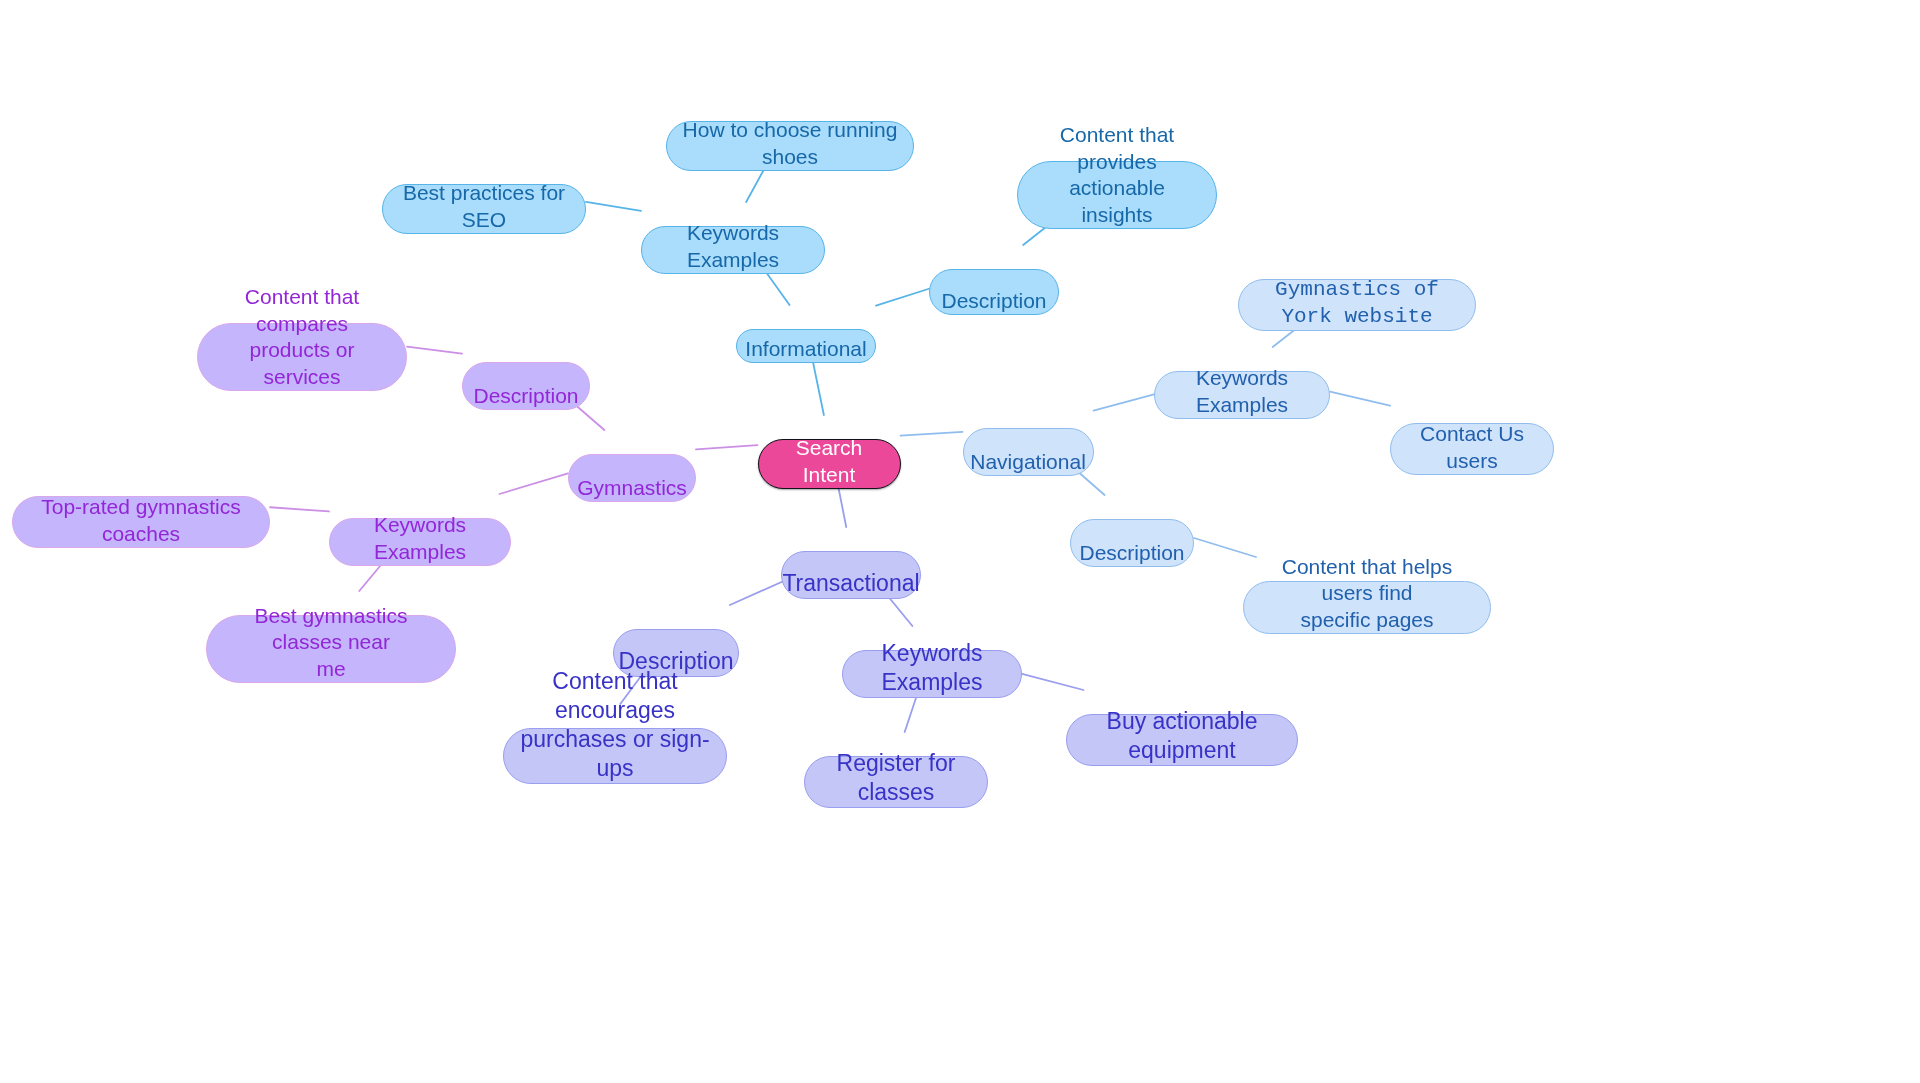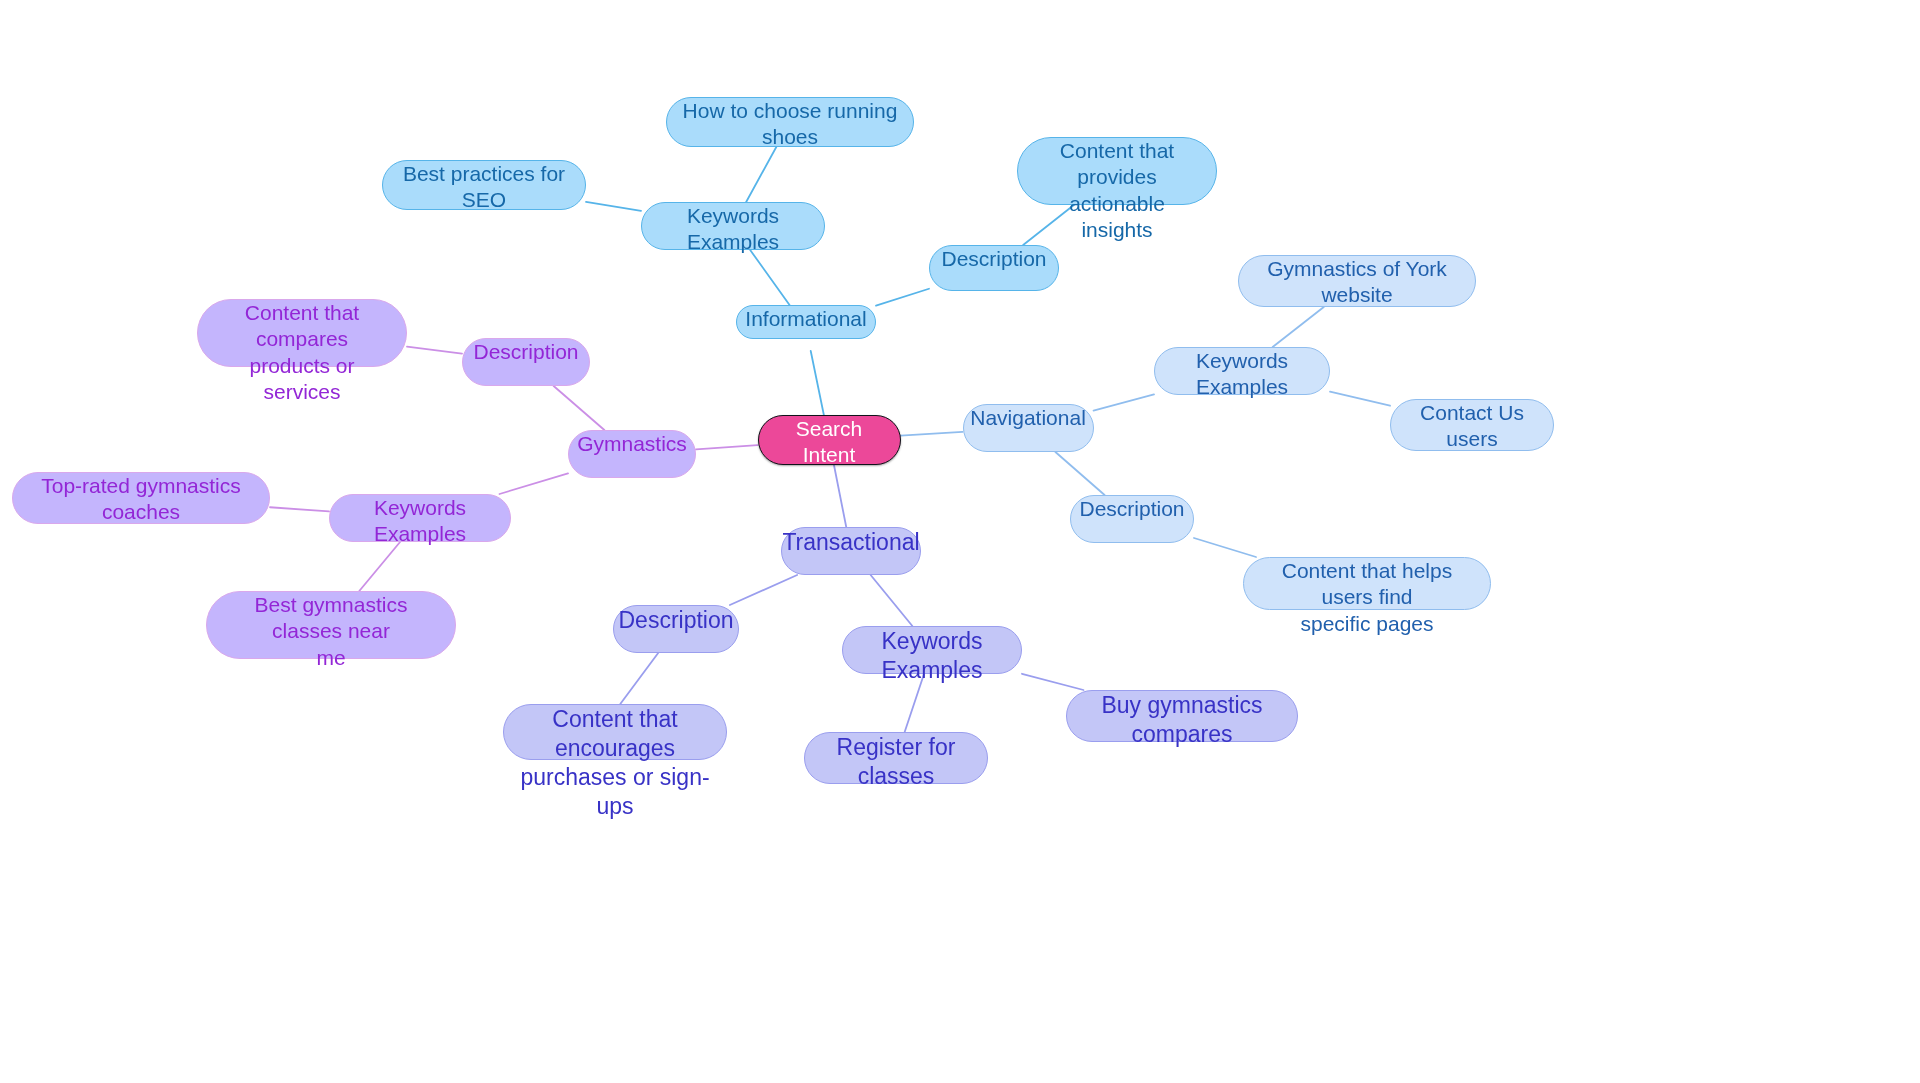--- a/index.html
+++ b/index.html
@@ -22,29 +22,30 @@
     left: 0;
     top: 0;
     width: 1920px;
     height: 1083px;
     pointer-events: none;
   }
   .node {
     position: absolute;
     box-sizing: border-box;
     display: flex;
-    align-items: flex-start;
+    align-items: flex-end;
     justify-content: center;
     text-align: center;
     border-radius: 999px;
     border-style: solid;
     border-width: 1.6px;
     line-height: 1.26;
     white-space: pre-line;
     padding: 0 14px;
+    margin-top: 24px;
   }
   .node-root {
     background: #ec4899;
     border-color: #10131a;
     color: #ffffff;
     font-size: 21px;
     border-radius: 26px;
     padding: 0 22px;
     box-shadow: 0 1px 2px rgba(0,0,0,0.35);
   }
@@ -107,34 +108,34 @@
       <div class="node node-root" style="left: 757.5px; top: 415px; width: 143px; height: 50px;"><span>Search Intent</span></div>
       <div class="node node-informational" style="left: 736px; top: 305px; width: 140px; height: 34px;"><span>Informational</span></div>
       <div class="node node-informational" style="left: 641px; top: 202px; width: 184px; height: 48px;"><span>Keywords Examples</span></div>
       <div class="node node-informational" style="left: 666px; top: 97px; width: 248px; height: 50px;"><span>How to choose running shoes</span></div>
       <div class="node node-informational" style="left: 382px; top: 160px; width: 204px; height: 50px;"><span>Best practices for SEO</span></div>
       <div class="node node-informational" style="left: 929px; top: 245px; width: 130px; height: 46px;"><span>Description</span></div>
       <div class="node node-informational" style="left: 1017px; top: 137px; width: 200px; height: 68px;"><span>Content that provides
 actionable insights</span></div>
       <div class="node node-navigational" style="left: 962.5px; top: 404px; width: 131px; height: 48px;"><span>Navigational</span></div>
       <div class="node node-navigational" style="left: 1154px; top: 347px; width: 176px; height: 48px;"><span>Keywords Examples</span></div>
-      <div class="node node-navigational" style="left: 1238px; top: 255px; width: 238px; height: 52px;"><span>Gymnastics of York website</span></div>
+      <div class="node node-navigational" style="left: 1238px; top: 255px; width: 238px; height: 52px; font-family: Liberation Mono, monospace;"><span>Gymnastics of York website</span></div>
       <div class="node node-navigational" style="left: 1390px; top: 399px; width: 164px; height: 52px;"><span>Contact Us users</span></div>
       <div class="node node-navigational" style="left: 1070px; top: 495px; width: 124px; height: 48px;"><span>Description</span></div>
       <div class="node node-navigational" style="left: 1243px; top: 557px; width: 248px; height: 53px;"><span>Content that helps users find
 specific pages</span></div>
       <div class="node node-commercial" style="left: 568px; top: 430px; width: 128px; height: 48px;"><span>Gymnastics</span></div>
       <div class="node node-commercial" style="left: 462px; top: 338px; width: 128px; height: 48px;"><span>Description</span></div>
       <div class="node node-commercial" style="left: 197px; top: 299px; width: 210px; height: 68px;"><span>Content that compares
 products or services</span></div>
       <div class="node node-commercial" style="left: 329px; top: 494px; width: 182px; height: 48px;"><span>Keywords Examples</span></div>
       <div class="node node-commercial" style="left: 12px; top: 472px; width: 258px; height: 52px;"><span>Top-rated gymnastics coaches</span></div>
       <div class="node node-commercial" style="left: 206px; top: 591px; width: 250px; height: 68px;"><span>Best gymnastics classes near
 me</span></div>
       <div class="node node-transactional" style="left: 781px; top: 527px; width: 140px; height: 48px;"><span>Transactional</span></div>
       <div class="node node-transactional" style="left: 613px; top: 605px; width: 126px; height: 48px;"><span>Description</span></div>
       <div class="node node-transactional" style="left: 503px; top: 704px; width: 224px; height: 56px;"><span>Content that encourages
 purchases or sign-ups</span></div>
       <div class="node node-transactional" style="left: 842px; top: 626px; width: 180px; height: 48px;"><span>Keywords Examples</span></div>
       <div class="node node-transactional" style="left: 804px; top: 732px; width: 184px; height: 52px;"><span>Register for classes</span></div>
-      <div class="node node-transactional" style="left: 1066px; top: 690px; width: 232px; height: 52px;"><span>Buy gymnastics compares</span></div>
+      <div class="node node-transactional" style="left: 1066px; top: 690px; width: 232px; height: 52px;"><span>Buy actionable equipment</span></div>
     </div>
 </div>
 
 </body></html>

